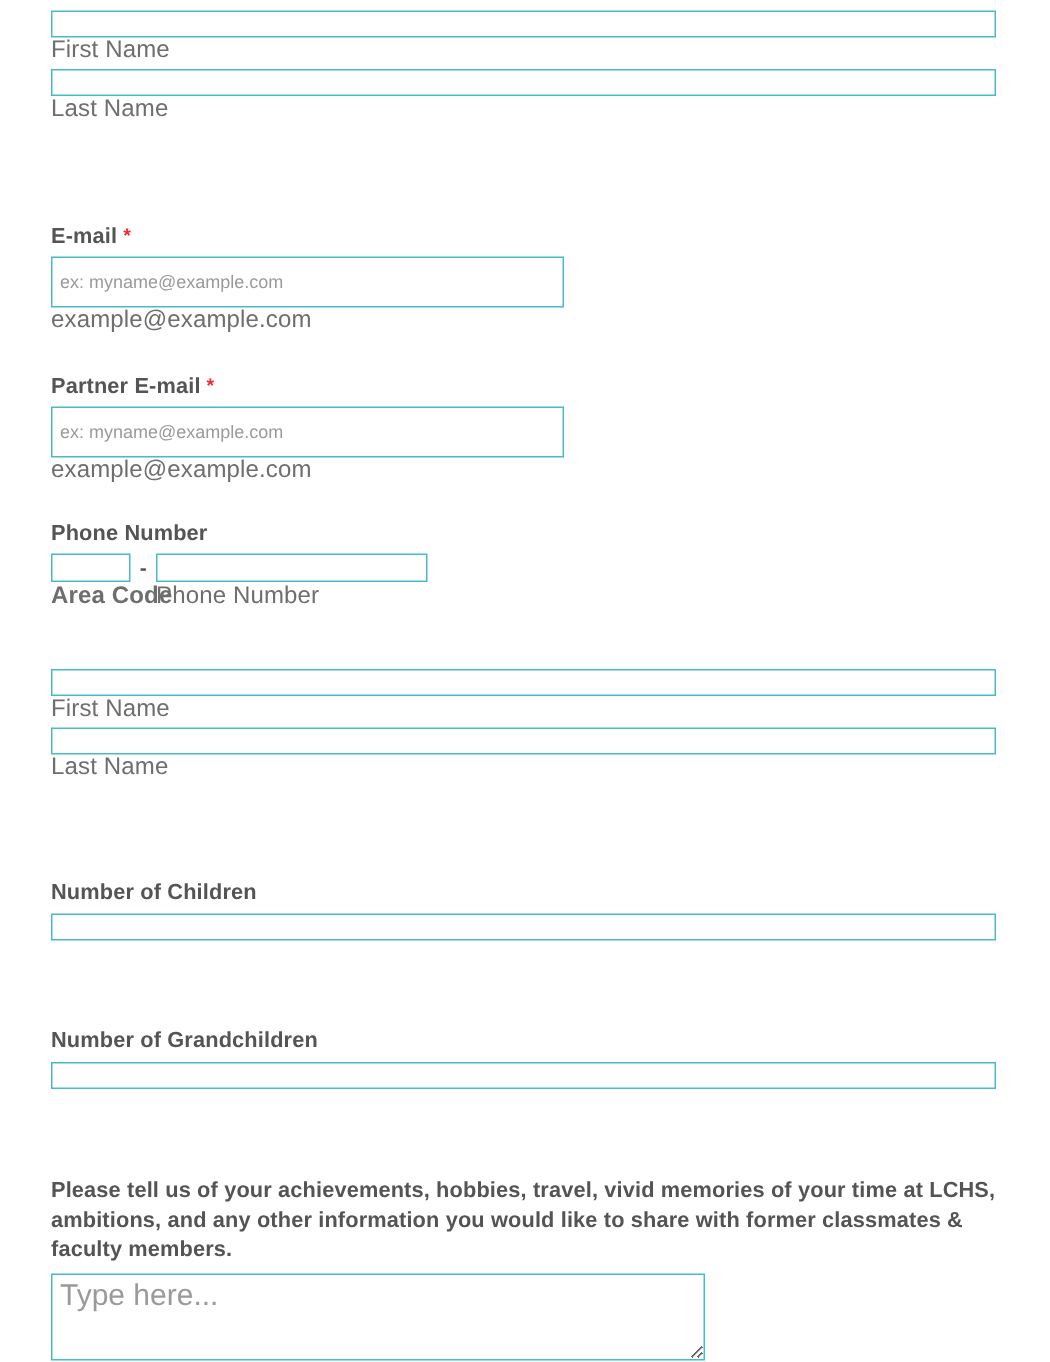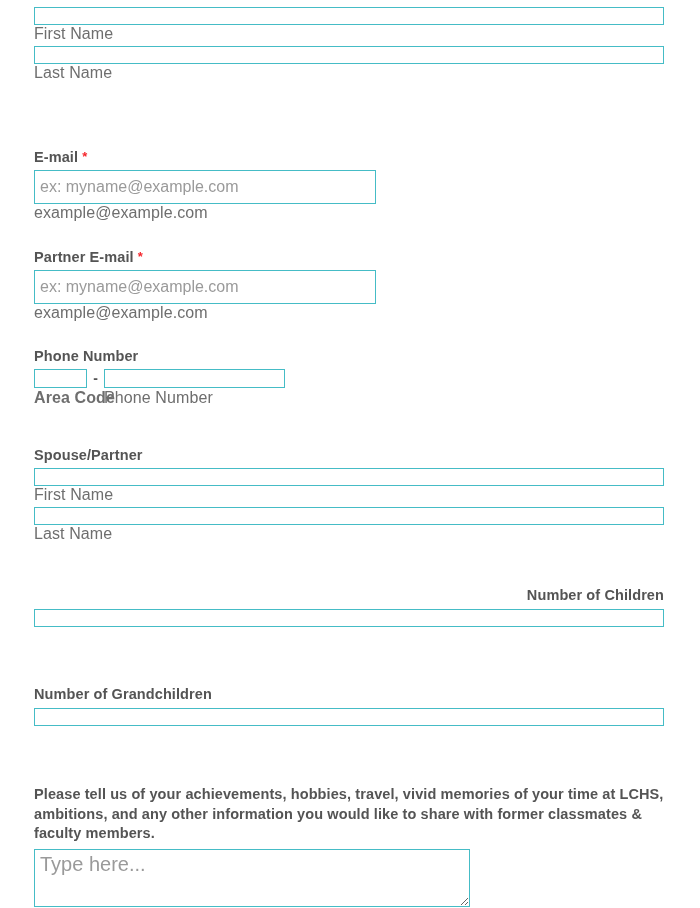--- a/index.html
+++ b/index.html
@@ -80,21 +80,21 @@
   }
 
   input.txt.full {
     width: 630px;
     height: 18px;
   }
 
   input.txt.email {
     width: 342px;
     height: 22px;
-    font-size: 16px;
+    font-size: 12px;
     padding: 16px 5px;
   }
 
   input.txt.area {
     width: 53px;
     height: 19px;
   }
 
   input.txt.phone {
     width: 181px;
@@ -152,21 +152,21 @@
   #f-phone .gap-dash  { width: 17px; text-align: center; }
   #f-phone .gap-pre   { width: 17px; }
 
   #f-spouse           { top: 446px; }
   #f-spouse .label    { margin-bottom: 4px; }
   #f-spouse .sub1     { margin-top: 2px; }
   #f-spouse .in2      { margin-top: 5px; }
   #f-spouse .sub2     { margin-top: 2px; }
 
   #f-children         { top: 586px; }
-  #f-children .label  { margin-bottom: 5px; text-align: right; }
+  #f-children .label  { margin-bottom: 5px; }
 
   #f-grandchildren    { top: 685px; }
   #f-grandchildren .label { margin-bottom: 5px; }
 
   #f-notes            { top: 785px; }
   #f-notes .label-block { margin-bottom: 5px; }
 </style>
 </head>
 <body>
 
@@ -199,21 +199,20 @@
       <input class="txt phone" type="text" placeholder="" style="">
     </div>
     <div class="row subrow">
       <div class="sublabel sub-area">Area Code</div>
       <div class="gap-pre"></div>
       <div class="sublabel">Phone Number</div>
     </div>
   </div>
 
   <div class="field" id="f-spouse">
-    <div class="label">Spouse/Partner</div>
     <input class="txt full in1" type="text" placeholder="" style="">
     <div class="sublabel sub1">First Name</div>
     <input class="txt full in2" type="text" placeholder="" style="">
     <div class="sublabel sub2">Last Name</div>
   </div>
 
   <div class="field" id="f-children">
     <div class="label">Number of Children</div>
     <input class="txt full" type="text" placeholder="" style="">
   </div>

